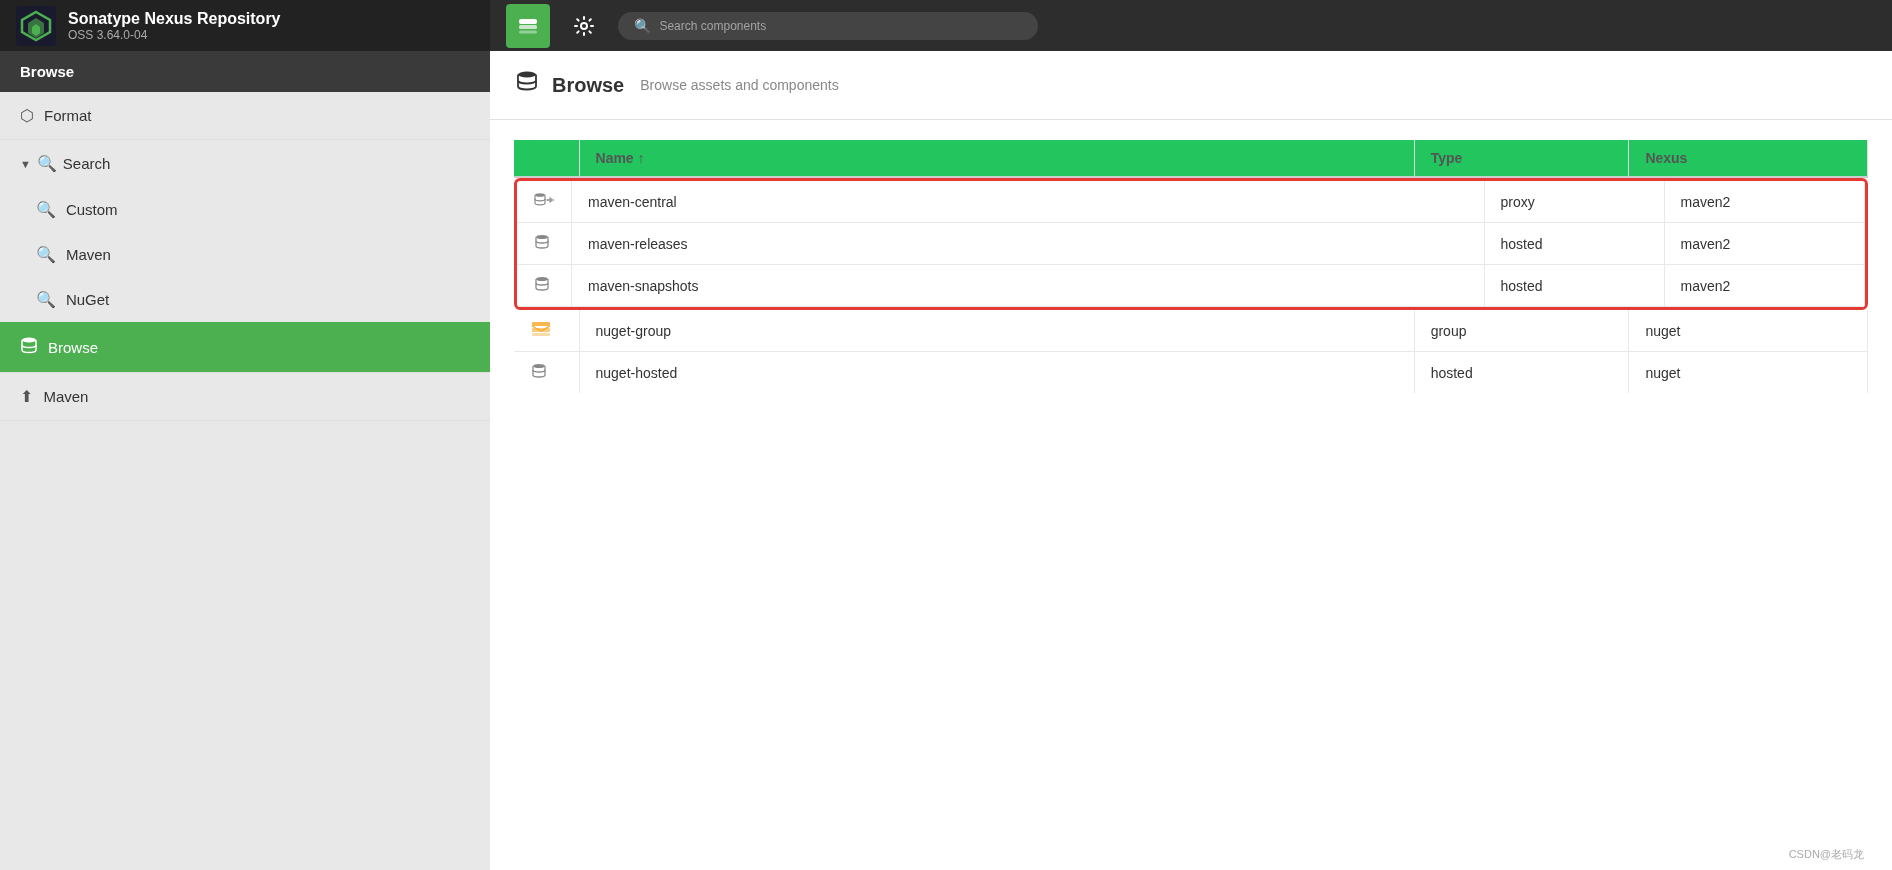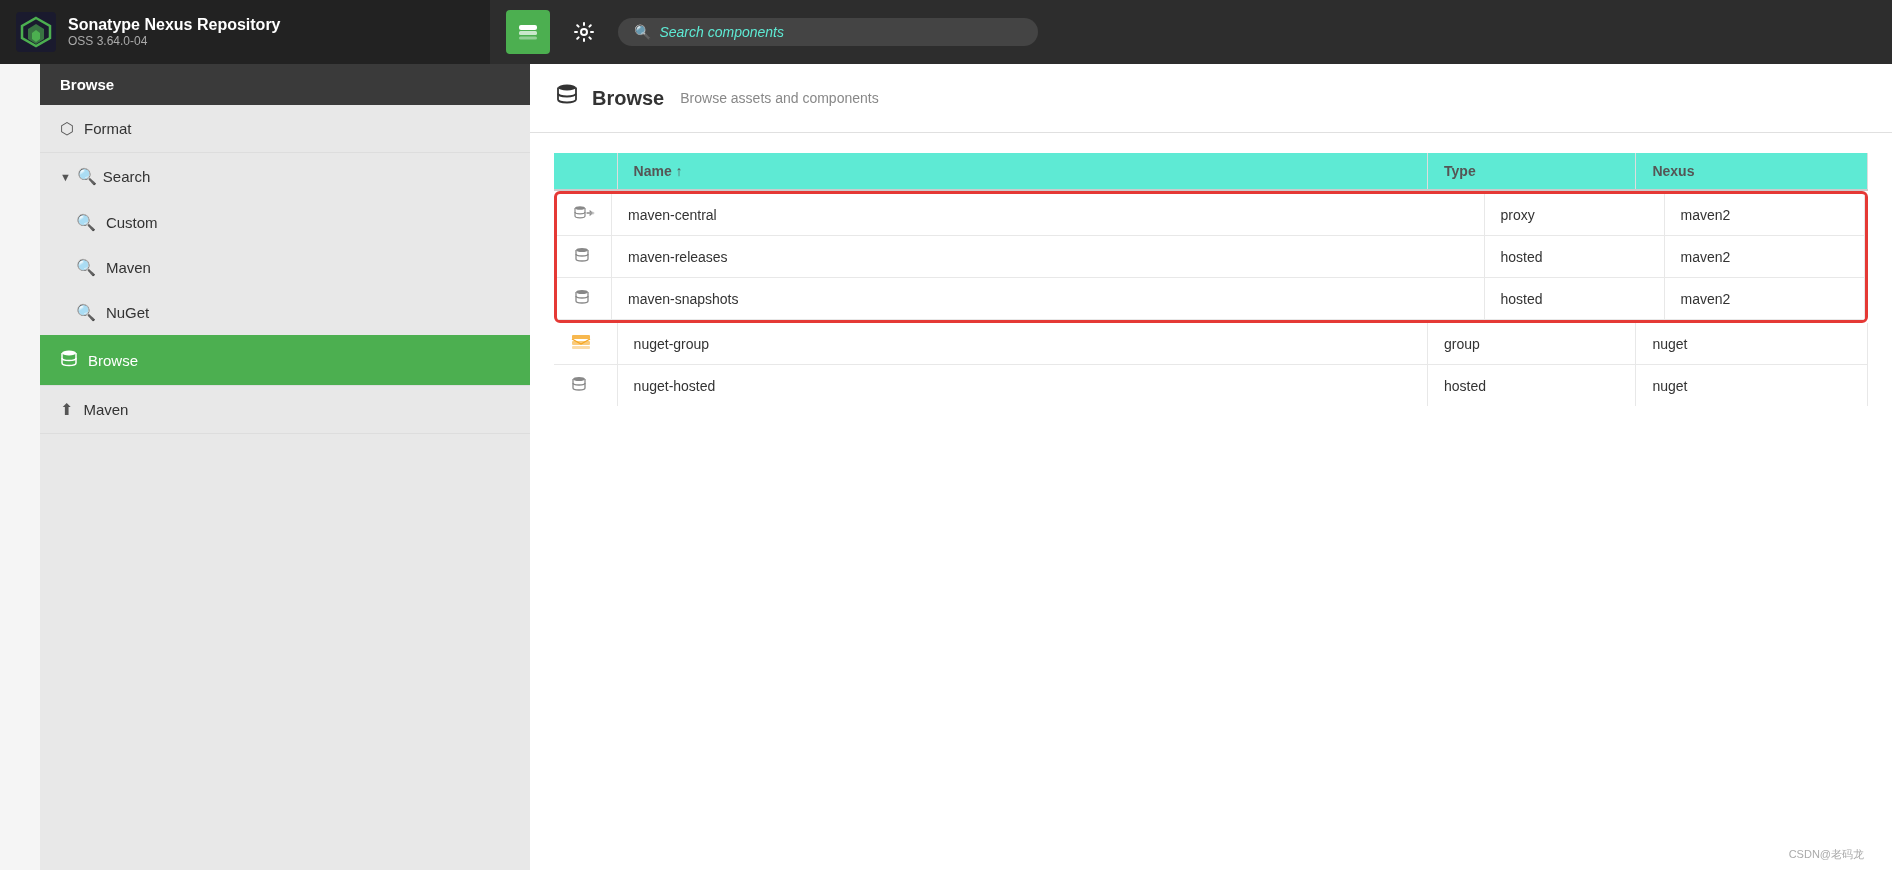--- a/index.html
+++ b/index.html
@@ -3,21 +3,21 @@
   <meta charset="utf-8">
   <style>
     * { box-sizing: border-box; margin: 0; padding: 0; }
     body { font-family: 'Segoe UI', Arial, sans-serif; font-size: 14px; background: #f5f5f5; display: flex; flex-direction: column; height: 870px; width: 1892px; overflow: hidden; }
 
     
     .topbar {
       display: flex;
       align-items: flex-end;
       background: #1a1a2e;
-      height: 64px;
+      height: 51px;
       flex-shrink: 0;
       color: white;
     }
     .topbar-brand {
       display: flex;
       align-items: center;
       width: 490px;
       padding: 0 16px;
       background: #222;
       height: 100%;
@@ -60,28 +60,27 @@
       display: flex;
       align-items: center;
       background: #444;
       border-radius: 20px;
       padding: 6px 16px;
       gap: 8px;
       width: 420px;
       cursor: text;
     }
     .search-bar-icon { color: #ccc; font-size: 14px; }
-    .search-bar-text { color: #5eead4; font-size: 14px; font-style: italic; }
+    .search-bar-text { color: #a3a3a3; font-size: 12px; }
 
     
     .main-layout {
       display: flex;
       flex: 1;
       overflow: hidden;
-      margin-left: 40px;
     }
 
     
     .sidebar {
       width: 490px;
       background: #e8e8e8;
       display: flex;
       flex-direction: column;
       flex-shrink: 0;
       overflow-y: auto;
@@ -153,21 +152,21 @@
       overflow: auto;
       padding: 20px 24px;
     }
 
     .outer-table {
       width: 100%;
       border-collapse: collapse;
       font-size: 14px;
     }
     .outer-table th {
-      background: #5eead4;
+      background: #22c55e;
       padding: 10px 16px;
       text-align: left;
       font-weight: 600;
       color: #555;
       border-right: 1px solid #ddd;
       border-bottom: 2px solid #ccc;
     }
     .outer-table td {
       padding: 10px 16px;
       border-bottom: 1px solid #e8e8e8;

